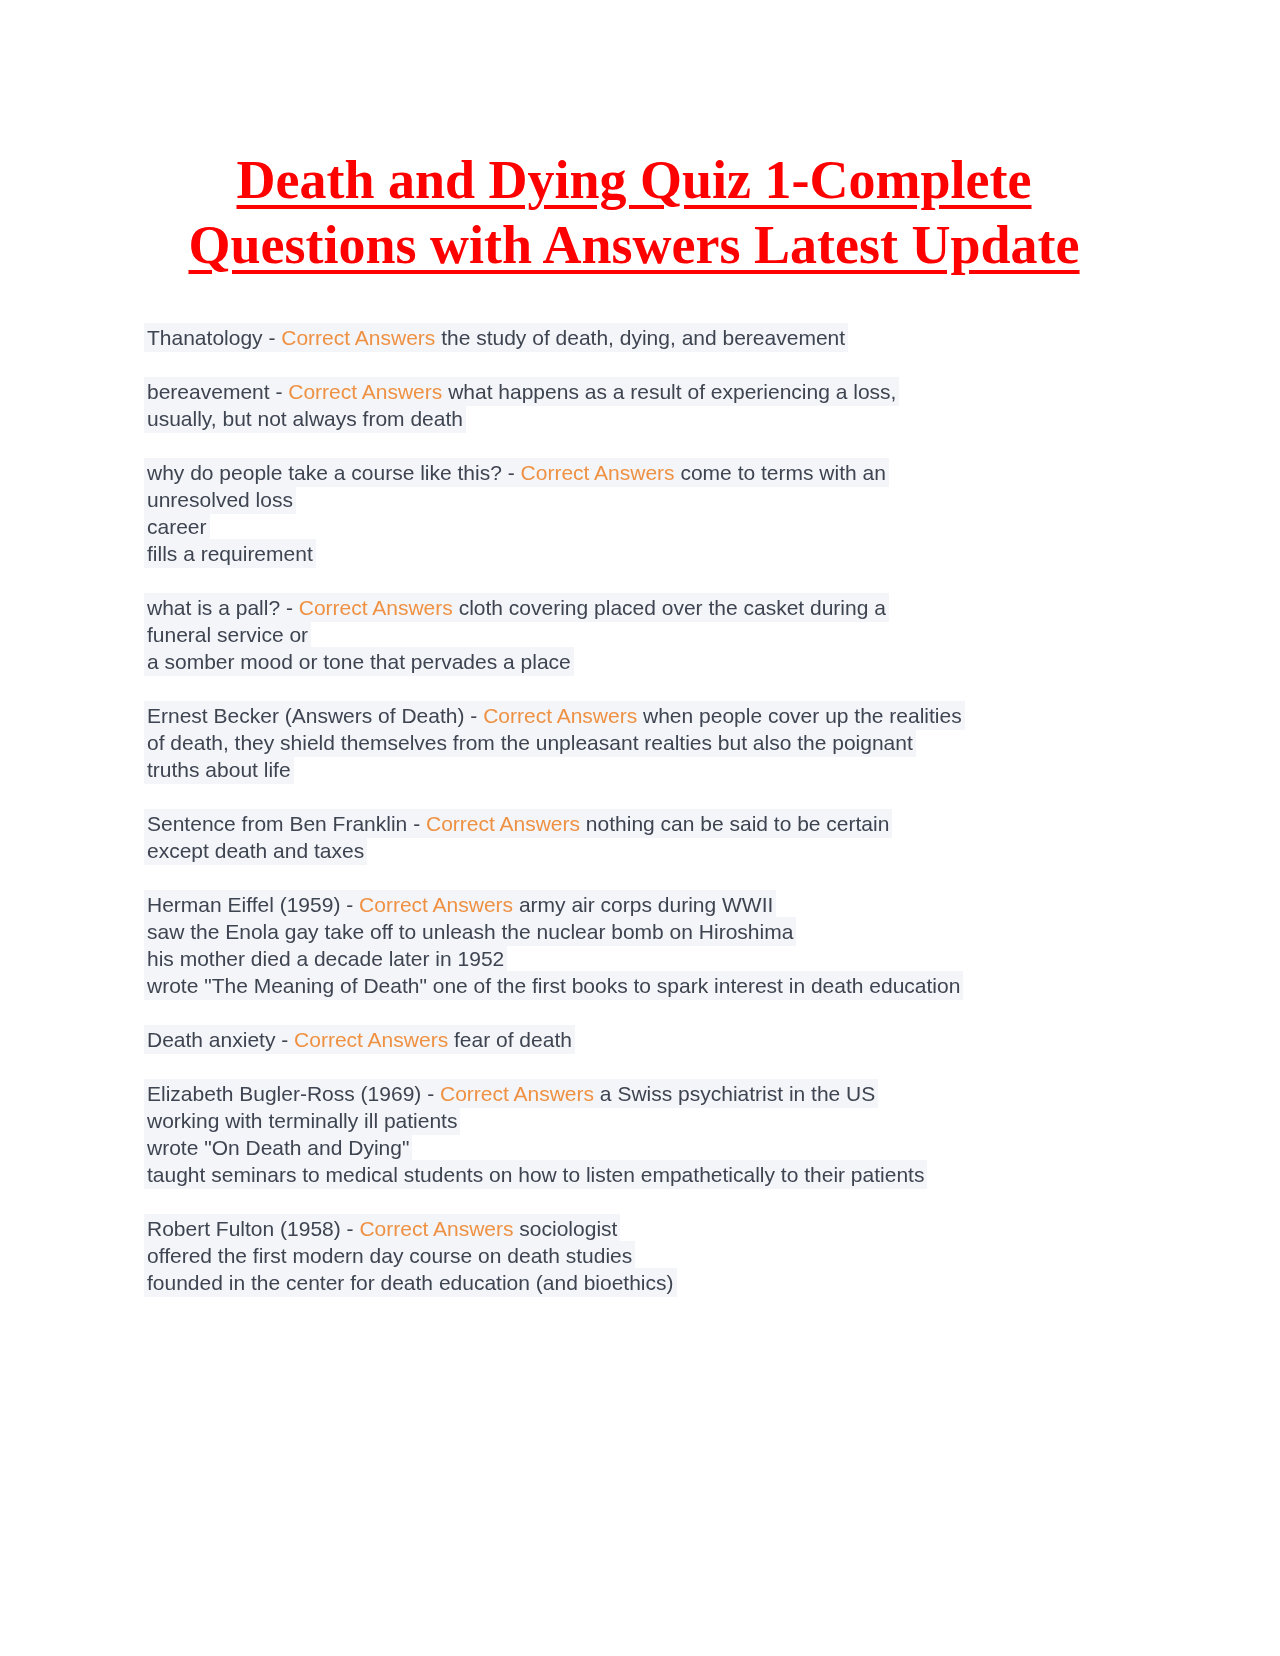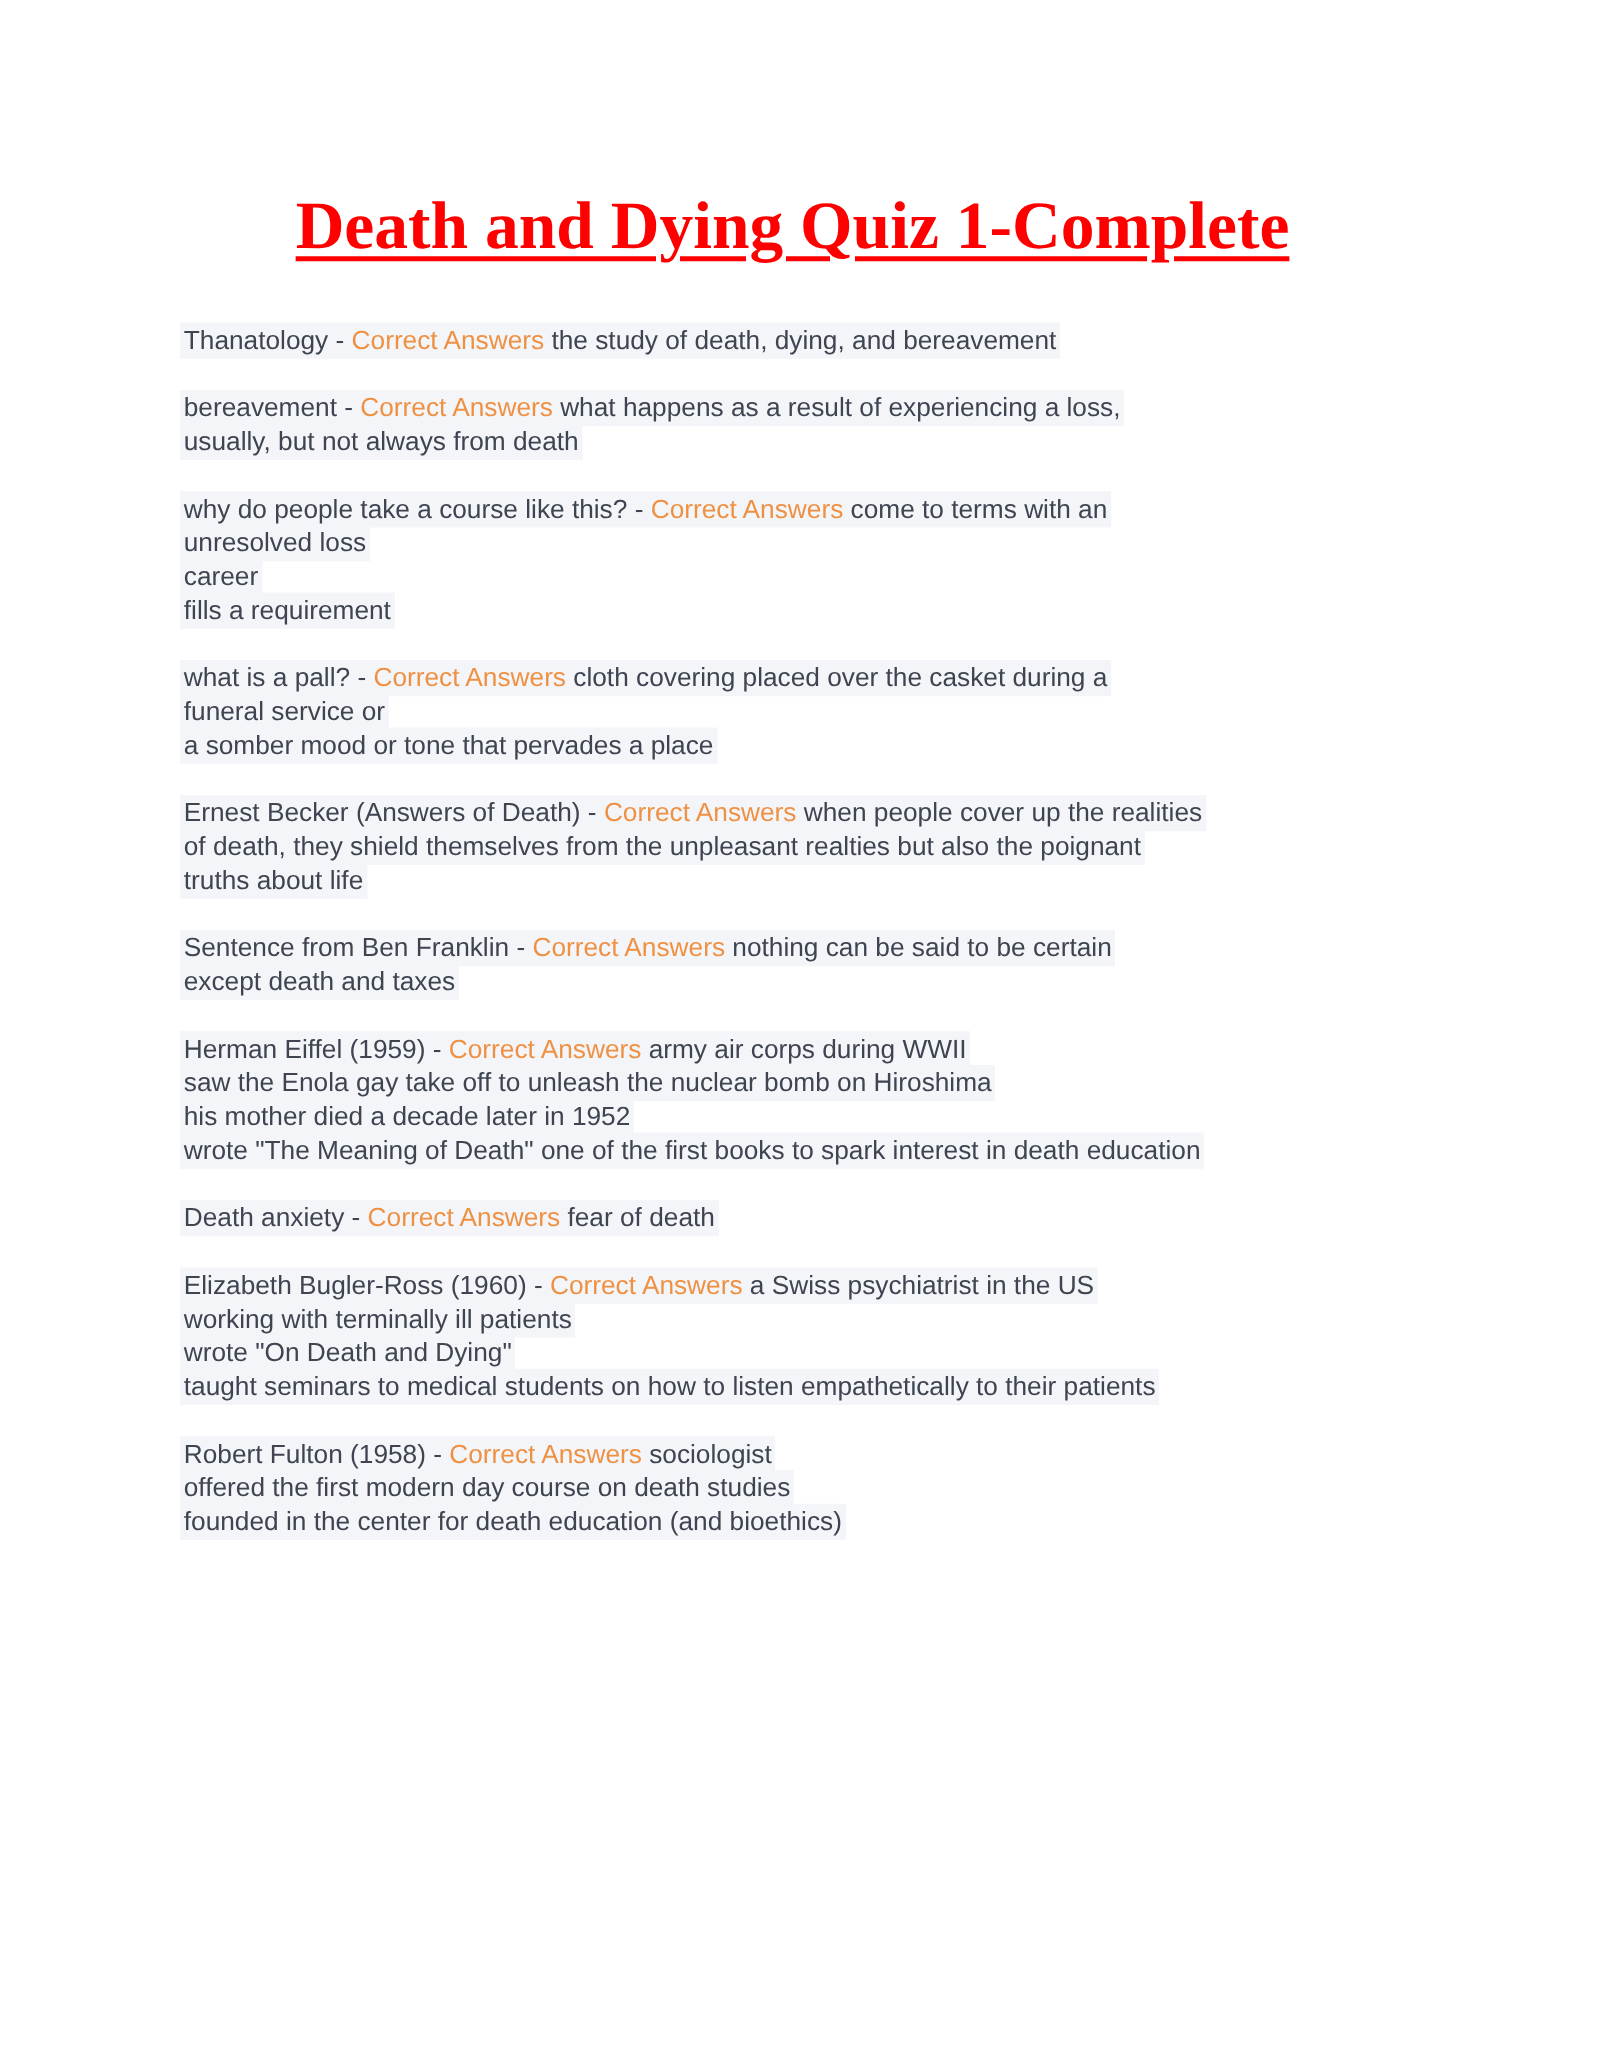--- a/index.html
+++ b/index.html
@@ -56,35 +56,36 @@
     color:var(--marker-orange);
     font-weight:400;
   }
 </style>
 </head>
 <body>
 
 <div class="page">
   <h1 class="doc-title">
     <span class="title-line">Death and Dying Quiz 1-Complete</span>
+    <span class="title-line">Questions with Answers Latest Update</span>
   </h1>
   <div class="qa-list">
   <p class="qa"><span class="hl"><span class="q">Thanatology</span><span class="sep"> - </span><b class="marker">Correct Answers</b><span class="ans"> the study of death, dying, and bereavement</span></span></p>
 
   <p class="qa"><span class="hl"><span class="q">bereavement</span><span class="sep"> - </span><b class="marker">Correct Answers</b><span class="ans"> what happens as a result of experiencing a loss,<br>usually, but not always from death</span></span></p>
 
   <p class="qa"><span class="hl"><span class="q">why do people take a course like this?</span><span class="sep"> - </span><b class="marker">Correct Answers</b><span class="ans"> come to terms with an<br>unresolved loss<br>career<br>fills a requirement</span></span></p>
 
   <p class="qa"><span class="hl"><span class="q">what is a pall?</span><span class="sep"> - </span><b class="marker">Correct Answers</b><span class="ans"> cloth covering placed over the casket during a<br>funeral service or<br>a somber mood or tone that pervades a place</span></span></p>
 
   <p class="qa"><span class="hl"><span class="q">Ernest Becker (Answers of Death)</span><span class="sep"> - </span><b class="marker">Correct Answers</b><span class="ans"> when people cover up the realities<br>of death, they shield themselves from the unpleasant realties but also the poignant<br>truths about life</span></span></p>
 
   <p class="qa"><span class="hl"><span class="q">Sentence from Ben Franklin</span><span class="sep"> - </span><b class="marker">Correct Answers</b><span class="ans"> nothing can be said to be certain<br>except death and taxes</span></span></p>
 
   <p class="qa"><span class="hl"><span class="q">Herman Eiffel (1959)</span><span class="sep"> - </span><b class="marker">Correct Answers</b><span class="ans"> army air corps during WWII<br>saw the Enola gay take off to unleash the nuclear bomb on Hiroshima<br>his mother died a decade later in 1952<br>wrote "The Meaning of Death" one of the first books to spark interest in death education</span></span></p>
 
   <p class="qa"><span class="hl"><span class="q">Death anxiety</span><span class="sep"> - </span><b class="marker">Correct Answers</b><span class="ans"> fear of death</span></span></p>
 
-  <p class="qa"><span class="hl"><span class="q">Elizabeth Bugler-Ross (1960)</span><span class="sep"> - </span><b class="marker">Correct Answers</b><span class="ans"> a Swiss psychiatrist in the US<br>working with terminally ill patients<br>wrote "On Death and Dying"<br>taught seminars to medical students on how to listen empathetically to their patients</span></span></p>
+  <p class="qa"><span class="hl"><span class="q">Elizabeth Bugler-Ross (1969)</span><span class="sep"> - </span><b class="marker">Correct Answers</b><span class="ans"> a Swiss psychiatrist in the US<br>working with terminally ill patients<br>wrote "On Death and Dying"<br>taught seminars to medical students on how to listen empathetically to their patients</span></span></p>
 
   <p class="qa"><span class="hl"><span class="q">Robert Fulton (1958)</span><span class="sep"> - </span><b class="marker">Correct Answers</b><span class="ans"> sociologist<br>offered the first modern day course on death studies<br>founded in the center for death education (and bioethics)</span></span></p>
 </div>
 </div>
 
 </body></html>

